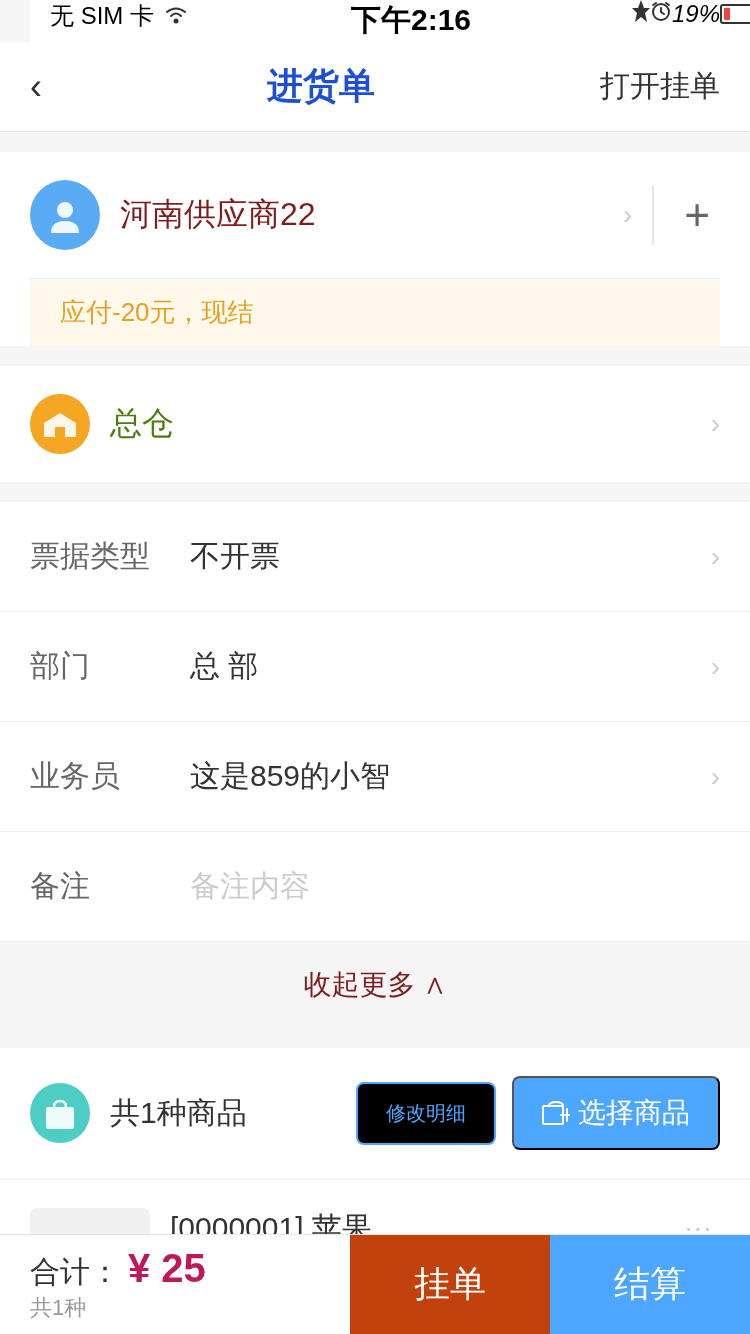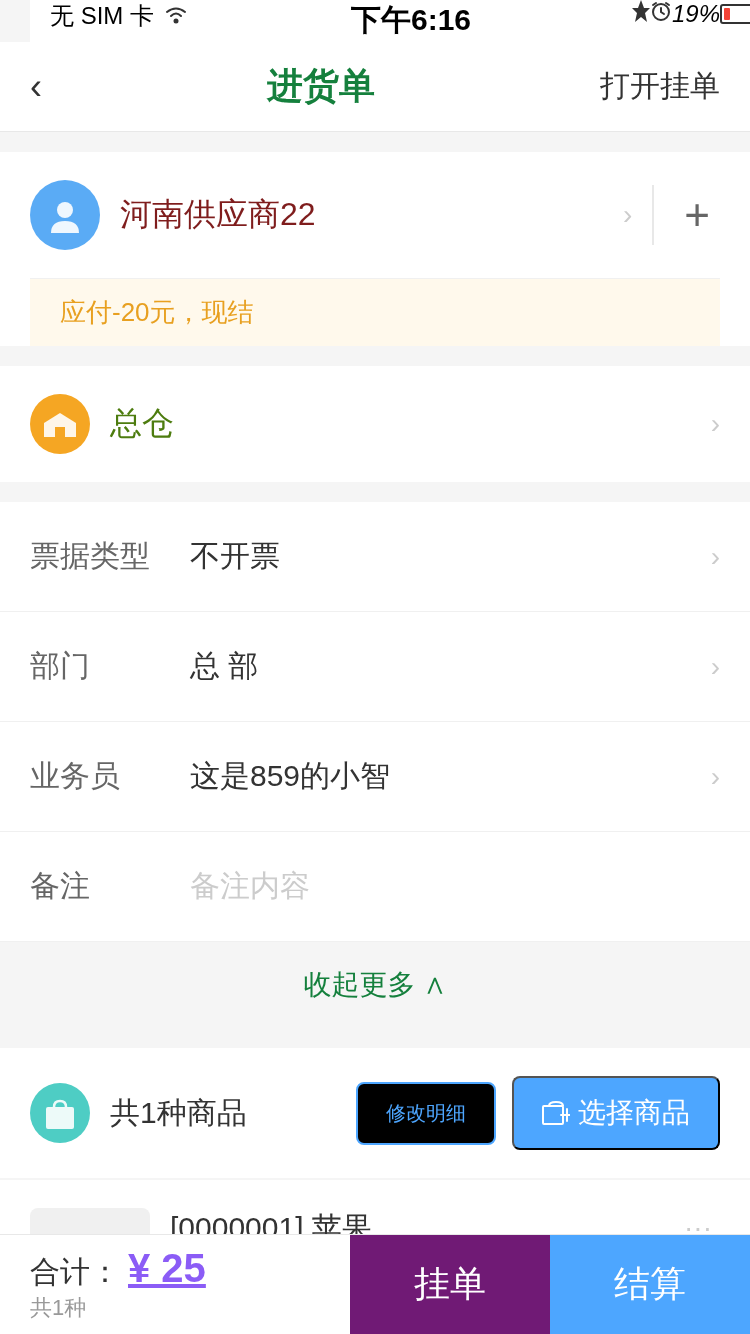--- a/index.html
+++ b/index.html
@@ -54,21 +54,21 @@
       border-bottom: 1px solid #e8e8e8;
     }
     .nav-back {
       font-size: 36px;
       color: #333;
       cursor: pointer;
     }
     .nav-title {
       font-size: 36px;
       font-weight: 600;
-      color: #15803d;
+      color: #1d4ed8;
     }
     .nav-action {
       font-size: 30px;
       color: #333;
       cursor: pointer;
     }
 
     
     .content {
       width: 750px;
@@ -185,21 +185,21 @@
       color: #ccc;
       padding-left: 20px;
     }
 
     
     .collapse-btn {
       background: #f5f5f5;
       text-align: right;
       padding: 24px 0;
       font-size: 28px;
-      color: #15803d;
+      color: #7f1d1d;
       cursor: pointer;
       display: flex;
       align-items: center;
       justify-content: center;
       gap: 8px;
     }
 
     
     .product-header {
       background: #fff;
@@ -305,31 +305,30 @@
     .total-main {
       font-size: 30px;
       color: #333;
       display: flex;
       align-items: baseline;
       gap: 8px;
     }
     .total-amount {
       font-size: 40px;
       font-weight: 600;
-      color: #8b5cf6;
-      text-decoration: underline;
+      color: #be185d;
     }
     .total-sub {
       font-size: 22px;
       color: #999;
     }
     .btn-pend {
       width: 200px;
       height: 100px;
-      background: #701a75;
+      background: #c2410c;
       color: #fff;
       font-size: 36px;
       display: flex;
       align-items: center;
       justify-content: center;
       cursor: pointer;
       flex-shrink: 0;
       margin-left: 44px;
     }
     .btn-settle {
@@ -353,21 +352,21 @@
     <span>无 SIM 卡</span>
     <span>
       <svg width="28" height="20" viewBox="0 0 28 20">
         <path d="M14 16 Q14 16 14 16" stroke="#333" stroke-width="2" fill="none"></path>
         <circle cx="14" cy="17" r="2.5" fill="#333"></circle>
         <path d="M9 12 Q14 7 19 12" stroke="#333" stroke-width="2" fill="none" stroke-linecap="round"></path>
         <path d="M5 8 Q14 1 23 8" stroke="#333" stroke-width="2" fill="none" stroke-linecap="round"></path>
       </svg>
     </span>
   </div>
-  <div class="status-center">下午6:16</div>
+  <div class="status-center">下午2:16</div>
   <div class="status-right">
     <span>
       <svg width="18" height="22" viewBox="0 0 18 22" fill="#333">
           <path d="M9 0 L12 8 L18 8 L13 13 L15 22 L9 17 L3 22 L5 13 L0 8 L6 8 Z"></path>
         </svg>
     </span>
     <span>
       <svg width="22" height="22" viewBox="0 0 22 22" fill="none" stroke="#333" stroke-width="2">
         <circle cx="11" cy="12" r="8"></circle>
         <path d="M11 8 L11 12 L14 14" stroke-linecap="round"></path>

